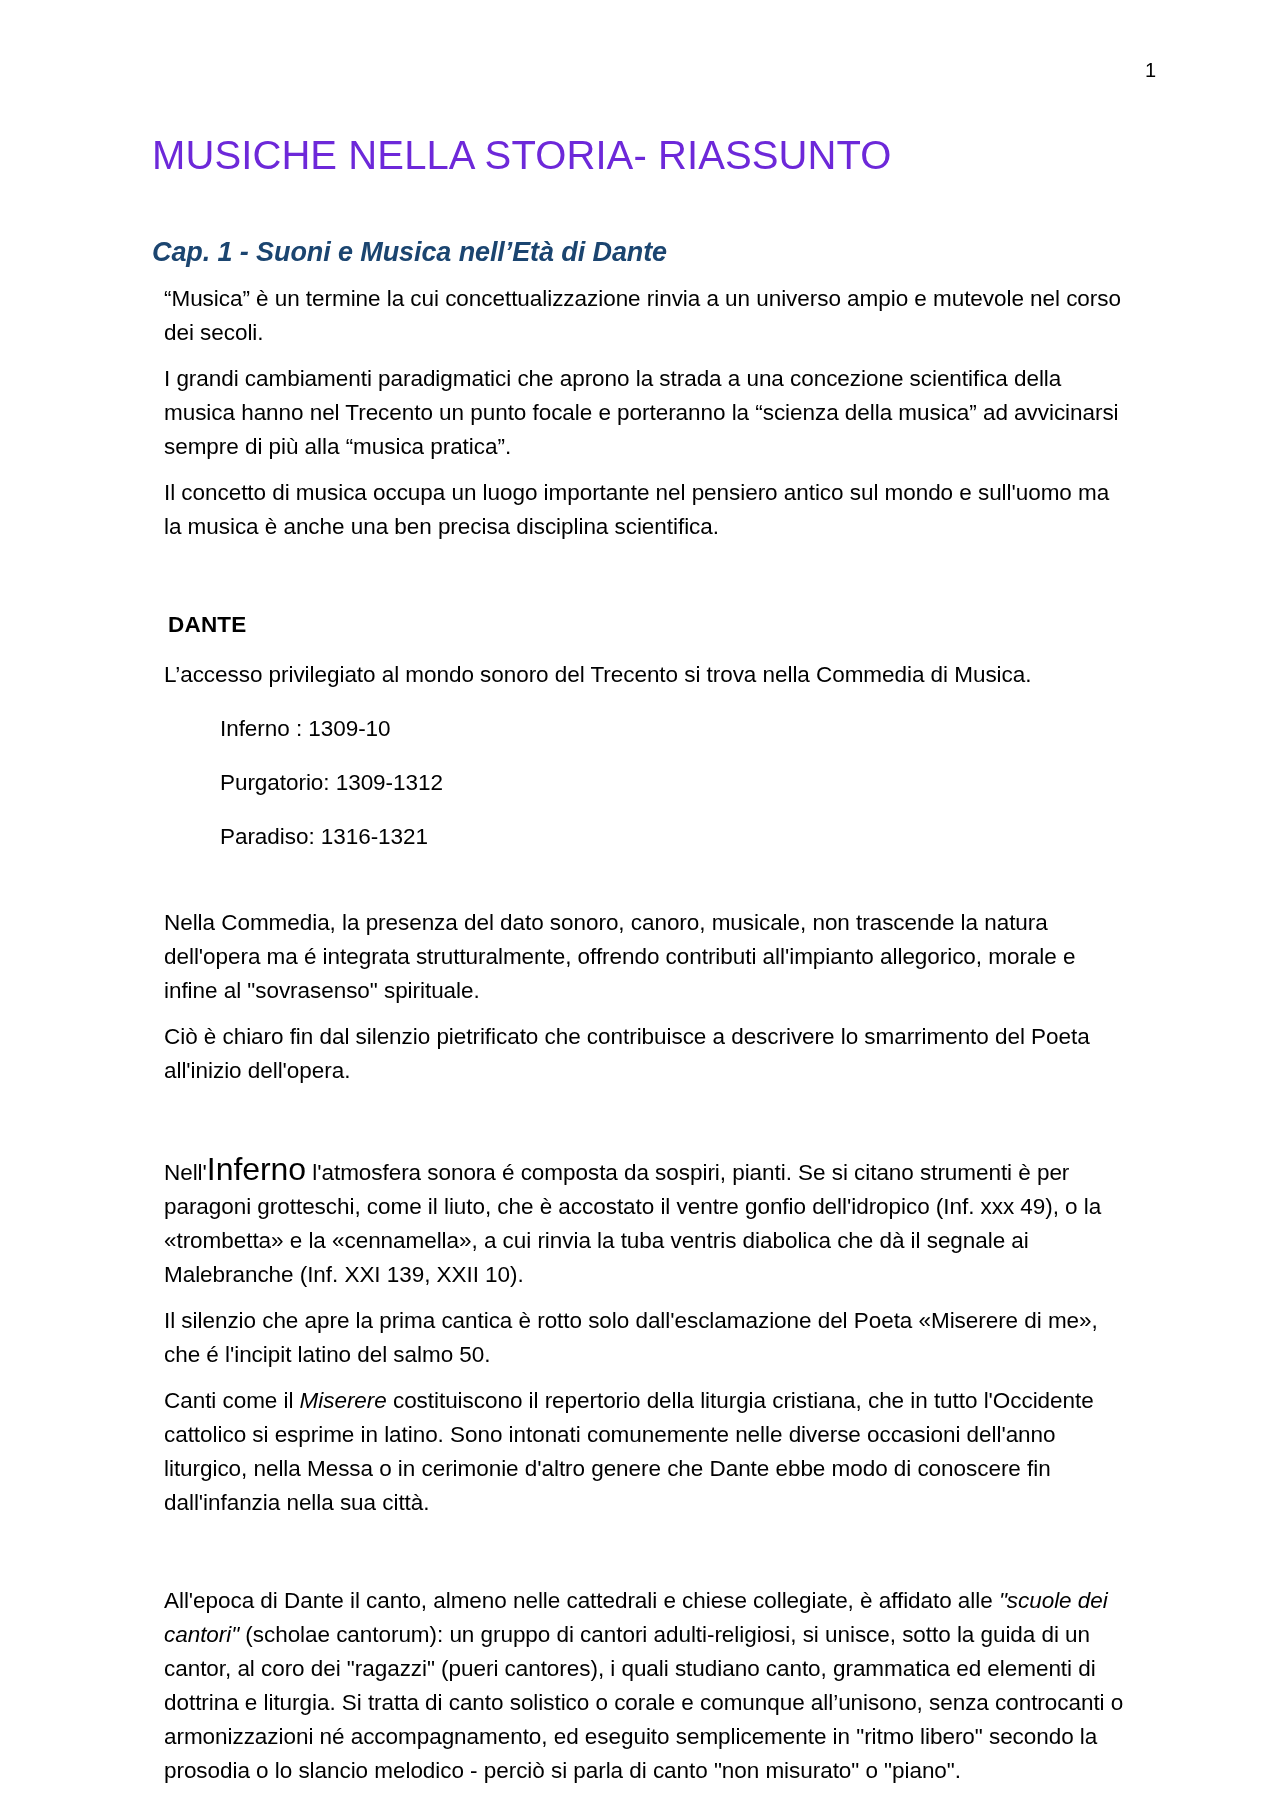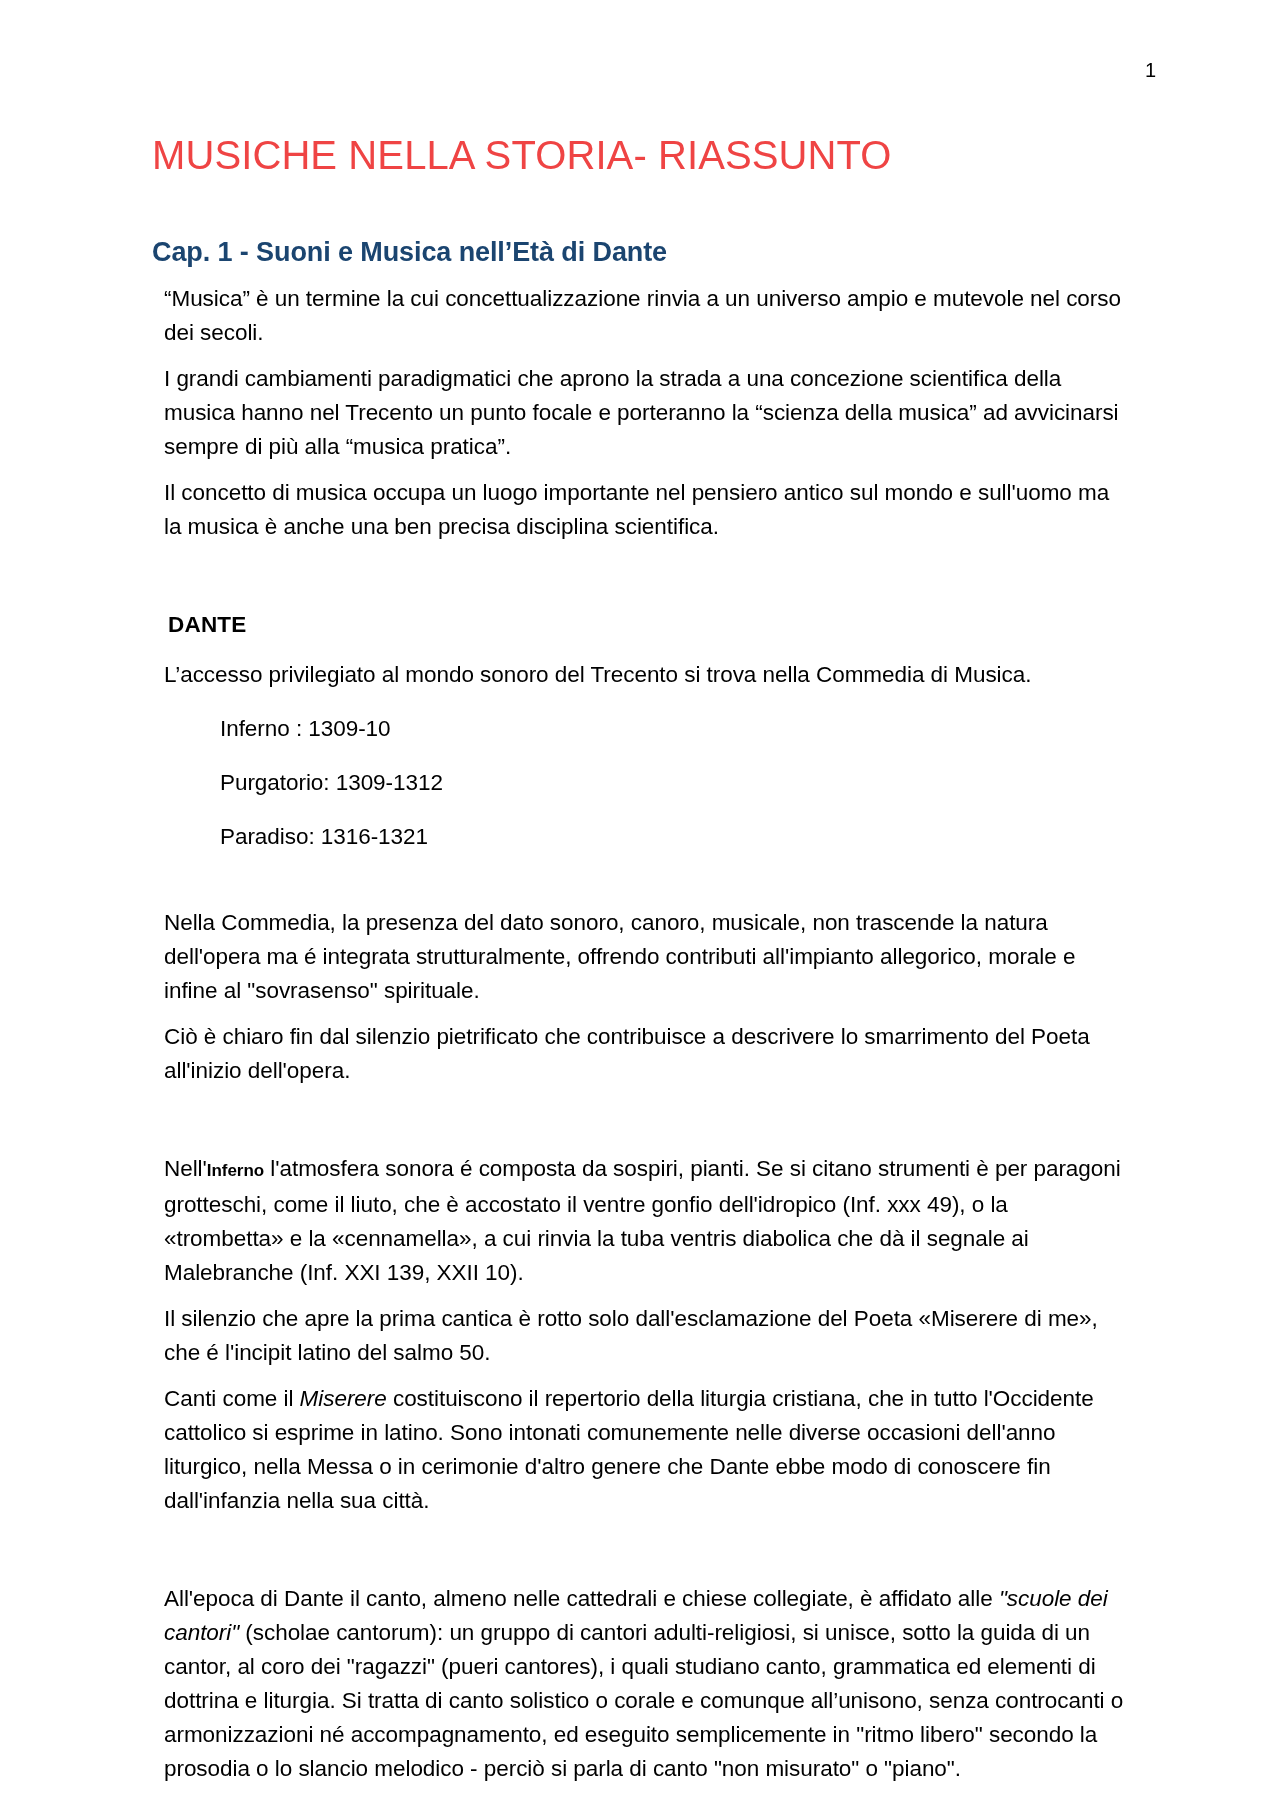--- a/index.html
+++ b/index.html
@@ -37,30 +37,31 @@
     top: 132px;
     width: 985px;
   }
 
   .doc-title {
     font-size: 40px;
     font-weight: normal;
     letter-spacing: 0.1px;
     line-height: 1.15;
     margin: 0 0 58px 0;
-    color: #ef4444;
+    color: #6d28d9;
   }
 
   .section-heading {
     font-size: 27px;
     font-weight: bold;
     color: #1b4570;
     margin: 0 0 10px 0;
     line-height: 1.25;
     letter-spacing: -0.1px;
+    font-style: italic;
   }
 
   p.body {
     font-size: 22.5px;
     line-height: 34px;
     margin: 12px;
     color: #000000;
     letter-spacing: -0.05px;
   }
   .gap-md { height: 36px; }
@@ -81,22 +82,22 @@
   }
 
   .indent-list li {
     font-size: 22.5px;
     line-height: 34px;
     letter-spacing: -0.05px;
     margin-top: 20px;
   }
 
   .emph-bold {
-    font-weight: bold;
-    font-size: 17px;
+    font-weight: normal;
+    font-size: 32px;
   }
 
   .emph-italic {
     font-style: italic;
   }
 </style>
 </head>
 <body>
 
 <div class="page">

